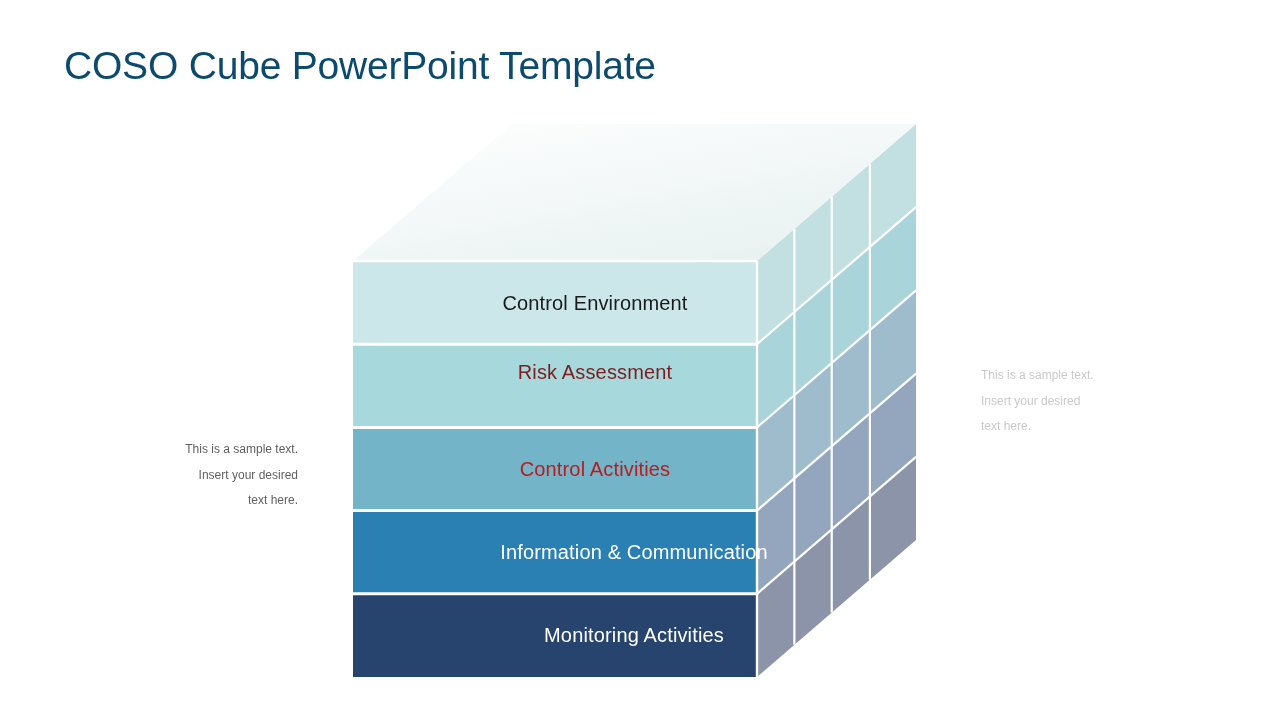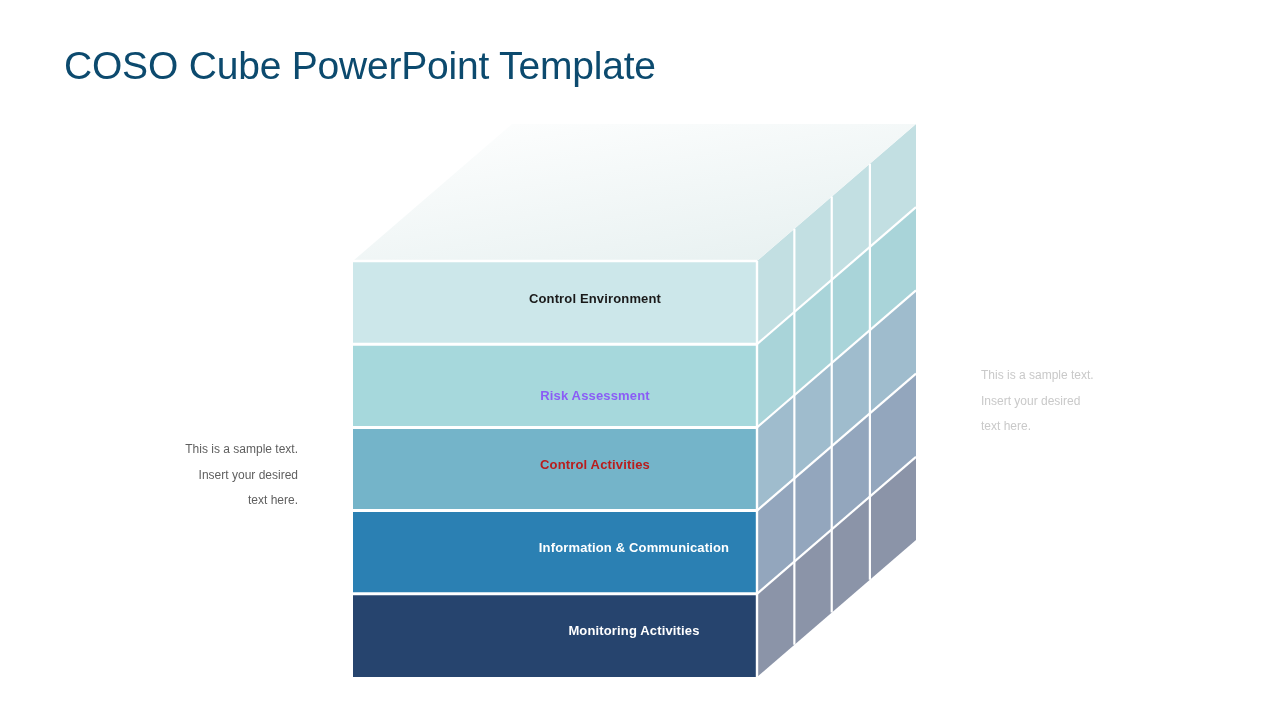--- a/index.html
+++ b/index.html
@@ -44,22 +44,22 @@
     top: 0;
     display: block;
   }
 
   
   .layer-label {
     position: absolute;
     width: 484px;
     left: 353px;
     text-align: center;
-    font-size: 13px;
-    font-weight: 700;
+    font-size: 20px;
+    font-weight: 400;
     letter-spacing: 0.15px;
     line-height: 1.2;
     pointer-events: none;
   }
   .layer-label.dark  { color: #1a1a1a; }
   .layer-label.light { color: #ffffff; margin-left: 39px; }
 
   
   .sample-text {
     position: absolute;
@@ -126,21 +126,21 @@
         <line x1="794.365" y1="228.805" x2="794.365" y2="644.8050000000001" stroke="#ffffff" stroke-width="2.2"></line>
         <line x1="831.73" y1="196.61" x2="831.73" y2="612.61" stroke="#ffffff" stroke-width="2.2"></line>
         <line x1="869.89" y1="163.73000000000002" x2="869.89" y2="579.73" stroke="#ffffff" stroke-width="2.2"></line>
         <line x1="353" y1="261" x2="757" y2="261" stroke="#ffffff" stroke-width="2.4"></line>
         <line x1="757" y1="261" x2="757" y2="677" stroke="#ffffff" stroke-width="2.4"></line>
       </g>
   </svg>
 
   <div id="layer-labels">
       <div class="layer-label dark" style="top: 290.6px; color: rgb(26, 26, 26);">Control Environment</div>
-      <div class="layer-label dark" style="top: 388px; color: #8b5cf6;">Risk Assessment</div>
+      <div class="layer-label dark" style="top: 360px; color: #7f1d1d;">Risk Assessment</div>
       <div class="layer-label dark" style="top: 457px; color: #b91c1c;">Control Activities</div>
       <div class="layer-label light" style="top: 540.2px; color: rgb(255, 255, 255);">Information &amp; Communication</div>
       <div class="layer-label light" style="top: 623.4px; color: rgb(255, 255, 255);">Monitoring Activities</div>
     </div>
 </div>
 
 <div class="sample-text" id="sample-text-left" style="color: rgb(95, 95, 95); text-align: right;">
   <div>This is a sample text.</div>
   <div>Insert your desired</div>
   <div>text here.</div>

